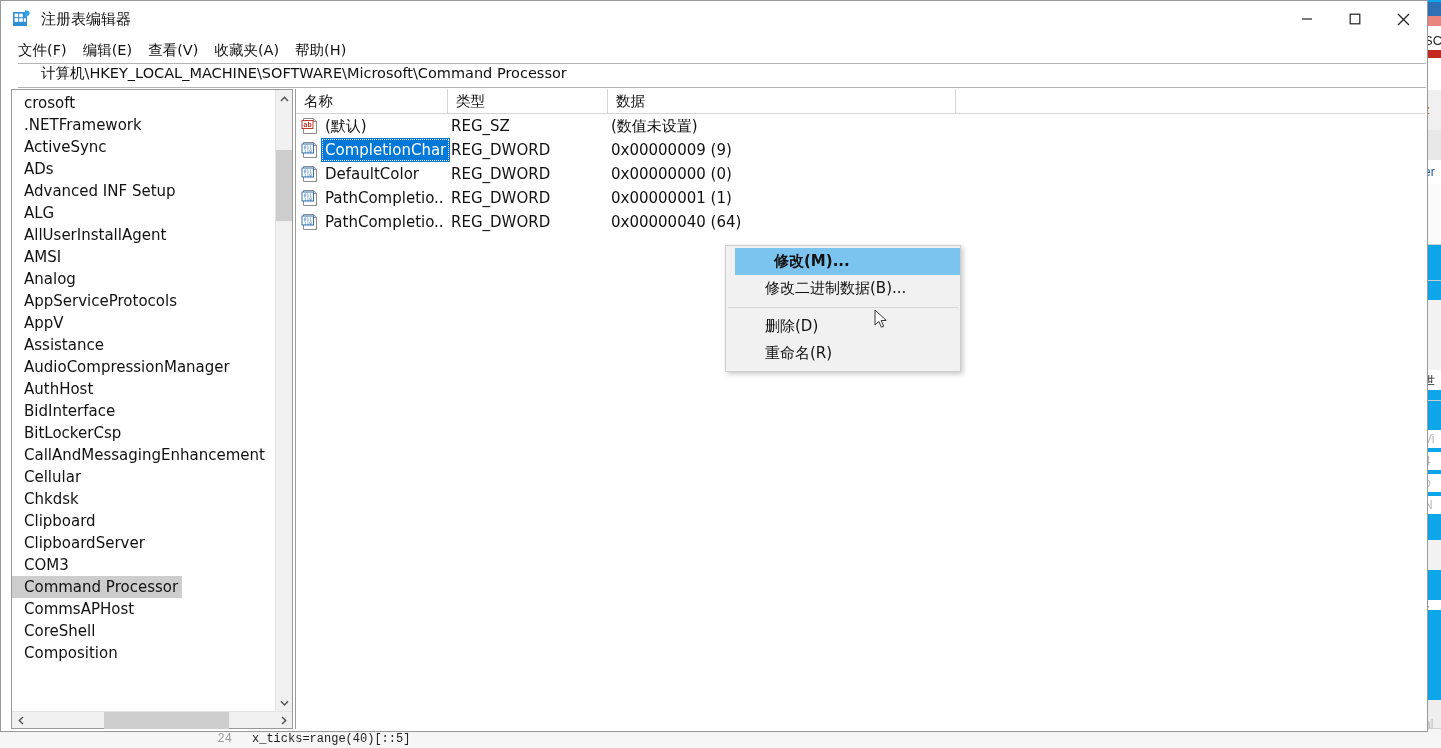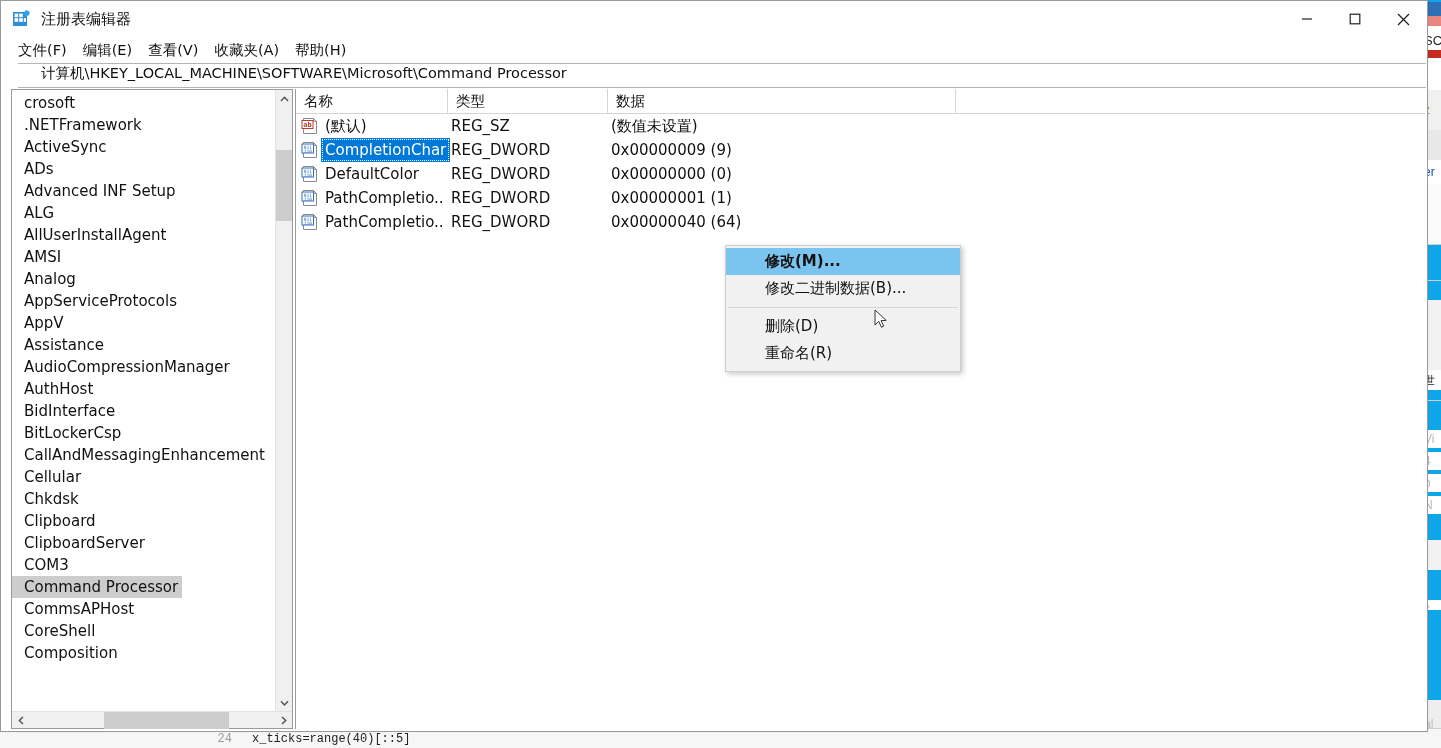--- a/index.html
+++ b/index.html
@@ -268,20 +268,21 @@
   .ctx-item {
     height: 27px; line-height: 27px;
     padding-left: 39px;
     font-size: 15px;
     color: #111;
     white-space: nowrap;
   }
   .ctx-item.highlighted {
     background: #7cc4f0;
     font-weight: bold;
+    margin-left: 9px;
   }
   .ctx-sep {
     height: 1px; background: #d6d6d6; margin: 5px 2px 5px 2px;
   }
 
   
   .cursor-arrow {
     position: absolute;
     left: 578px; top: 220px;
     width: 16px; height: 22px;

